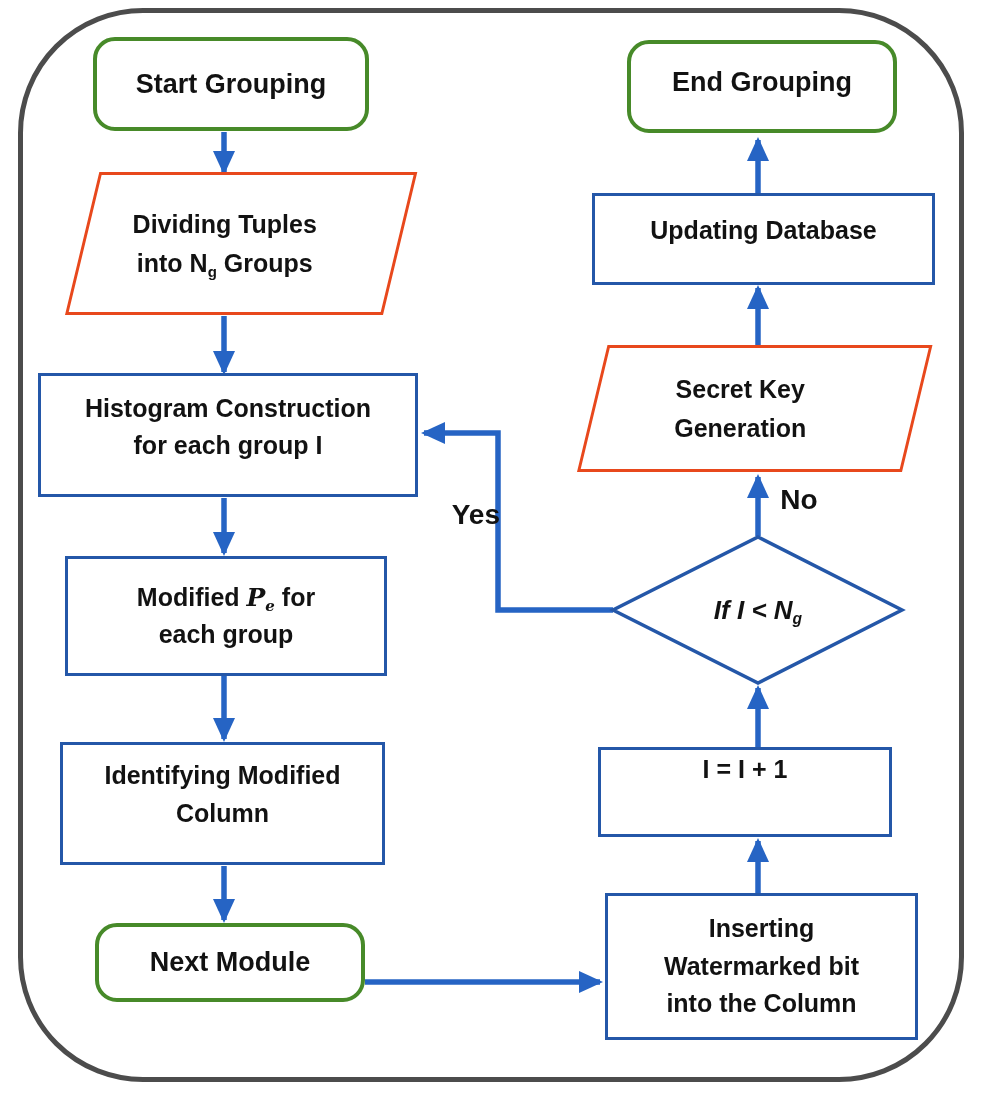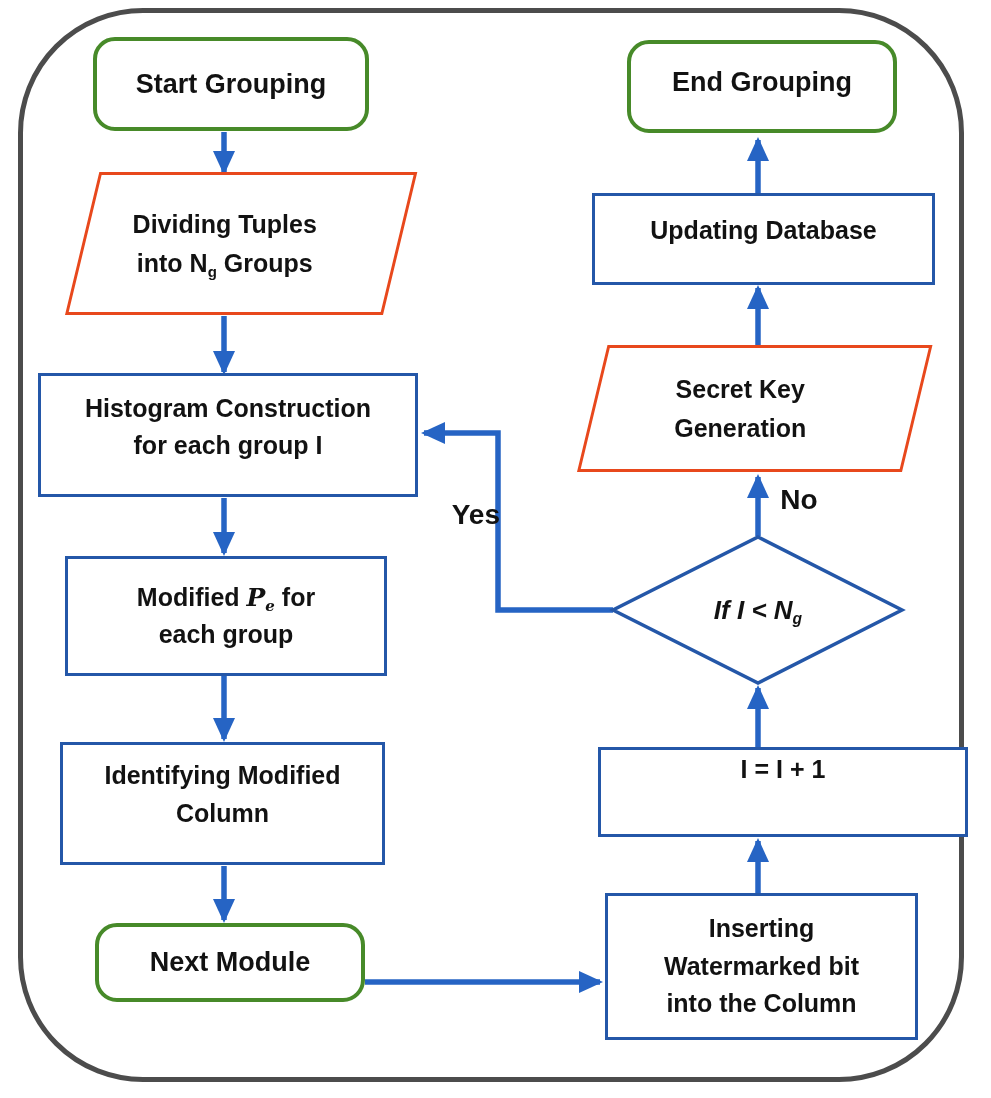--- a/index.html
+++ b/index.html
@@ -118,21 +118,21 @@
     <div class="unskew">
       <span class="line">Secret Key</span>
       <span class="line">Generation</span>
     </div>
   </div>
 
   <div class="node decision-label" style="left:613px;top:537px;width:290px;height:146px;font-style:italic;">
     <span><span>If I &lt; N</span><sub>g</sub></span>
   </div>
 
-  <div class="node process" style="left:598px;top:747px;width:370px;height:90px;padding-bottom:44px;">
+  <div class="node process" style="left:598px;top:747px;width:294px;height:90px;padding-bottom:44px;">
     <span>I = I + 1</span>
   </div>
 
   <div class="node process" style="left:605px;top:893px;width:313px;height:147px;">
     <span class="line">Inserting</span>
     <span class="line">Watermarked bit</span>
     <span class="line">into the Column</span>
   </div>
 
   <div class="edge-label" style="left:420px;top:499px;width:80px;text-align:right;">Yes</div>

